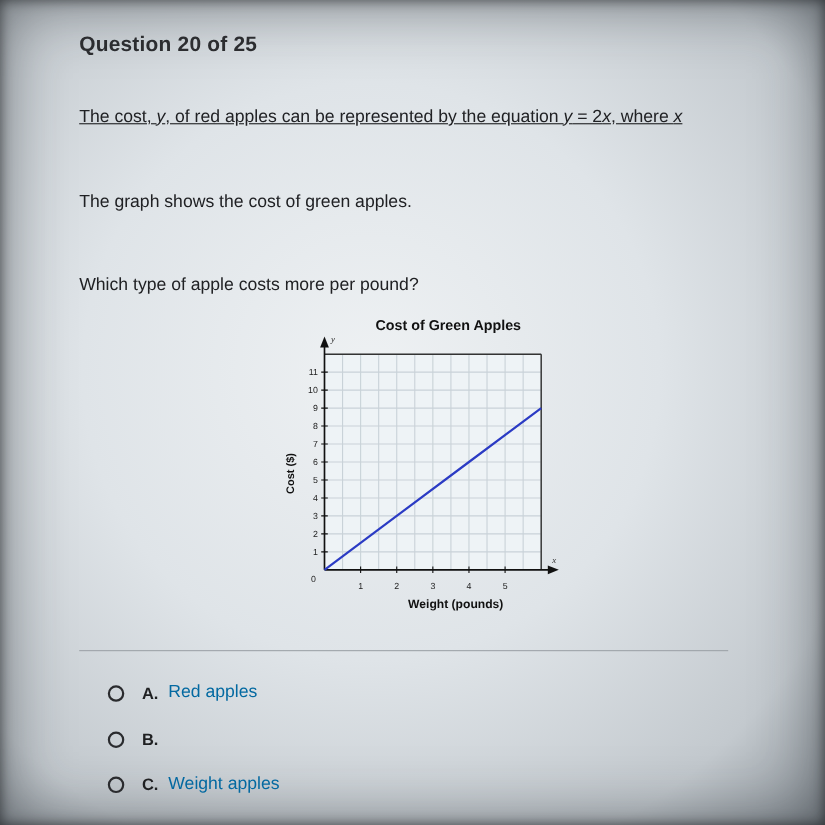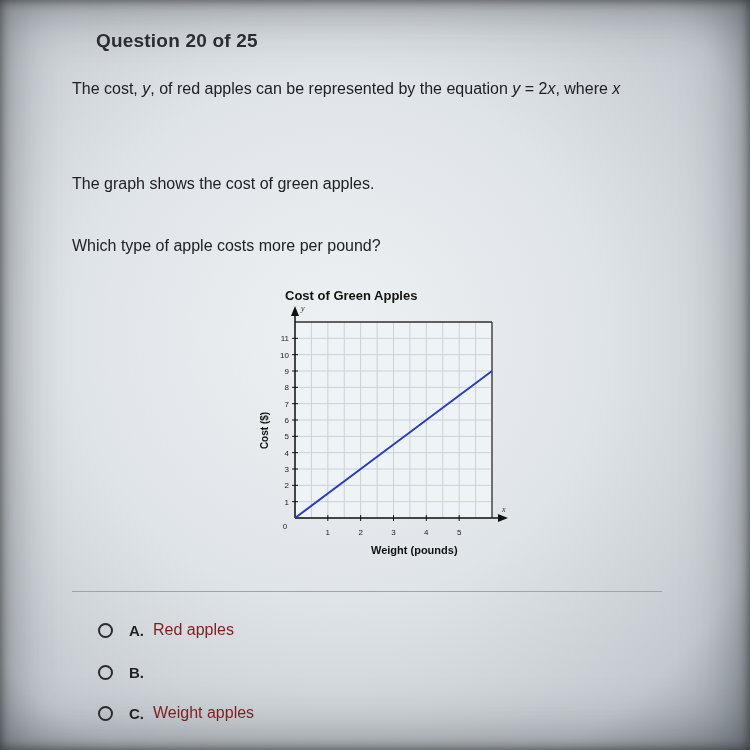--- a/index.html
+++ b/index.html
@@ -9,30 +9,30 @@
     font-family: "Liberation Sans", sans-serif;
     color: #1e1f22;
     position: relative;
   }
   .vignette {
     position: absolute; inset: 0; pointer-events: none;
     box-shadow: inset 0 0 60px rgba(30,35,40,0.55), inset 0 0 12px rgba(0,0,0,0.6);
   }
   .q-header {
     position: absolute; left: 72px; top: 30px;
-    font-size: 19px; font-weight: bold; color: #2c2d30; letter-spacing: 0.2px; margin-left: 24px;
+    font-size: 19px; font-weight: bold; color: #2c2d30; letter-spacing: 0.2px;
   }
   .para { position: absolute; left: 72px; font-size: 16px; line-height: 30px; color: #202124; }
-  .p1 { top: 74px; width: 600px; }
+  .p1 { top: 92px; width: 600px; text-decoration: underline; }
   .p2 { top: 169px; }
-  .p3 { top: 231px; }
+  .p3 { top: 245px; }
   .italic { font-style: italic; }
   .chart-wrap { position: absolute; left: 230px; top: 285px; width: 300px; height: 290px; }
   .chart-title {
-    position: absolute; left: 0; width: 100%; top: 3px; text-align: left;
+    position: absolute; left: 0; width: 100%; top: 3px; text-align: center;
     font-size: 13px; font-weight: bold; color: #111; padding-left: 55px; box-sizing: border-box;
   }
   .ylabel {
     position: absolute; left: 16px; top: 140px; transform: rotate(-90deg);
     transform-origin: center; font-size: 10px; font-weight: bold; color: #111; white-space: nowrap;
   }
   .xlabel {
     position: absolute; left: 110px; top: 259px; font-size: 11px; font-weight: bold; color: #111; margin-left: 31px;
   }
   svg.plot { position: absolute; left: 0; top: 0; }
@@ -40,21 +40,21 @@
     position: absolute; left: 72px; top: 591px; width: 590px; height: 1px; background: #9ea4a9;
   }
   .option {
     position: absolute; left: 98px; height: 26px; display: flex; align-items: center; cursor: pointer;
   }
   .radio {
     width: 15px; height: 15px; border: 2px solid #2a2b2e; border-radius: 50%; box-sizing: border-box;
     margin-right: 16px;
   }
   .opt-letter { font-weight: bold; font-size: 15px; margin-right: 9px; color: #1f2022; }
-  .opt-text { font-size: 16px; color: #7f1d1d; }
+  .opt-text { font-size: 16px; color: #0369a1; }
 </style>
 </head>
 <body>
 
 <div class="vignette"></div>
 
 <div class="q-header">Question 20 of 25</div>
 
 <div class="para p1">
   <span>The cost, </span><span class="italic">y</span><span>, of red apples can be represented by the equation </span><span class="italic">y</span><span> = 2</span><span class="italic">x</span><span>, where </span><span class="italic">x</span><br>

